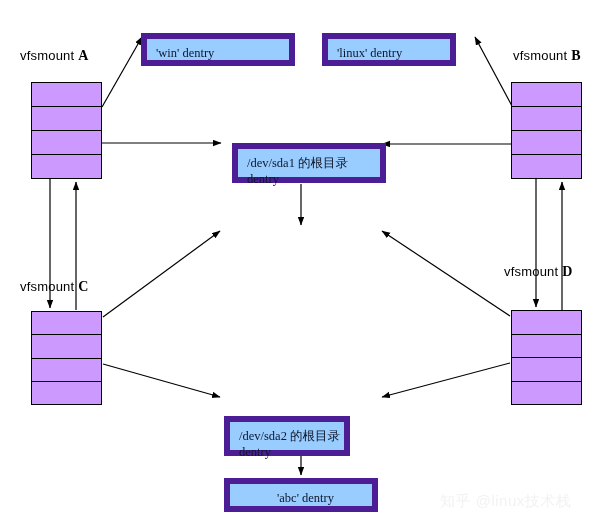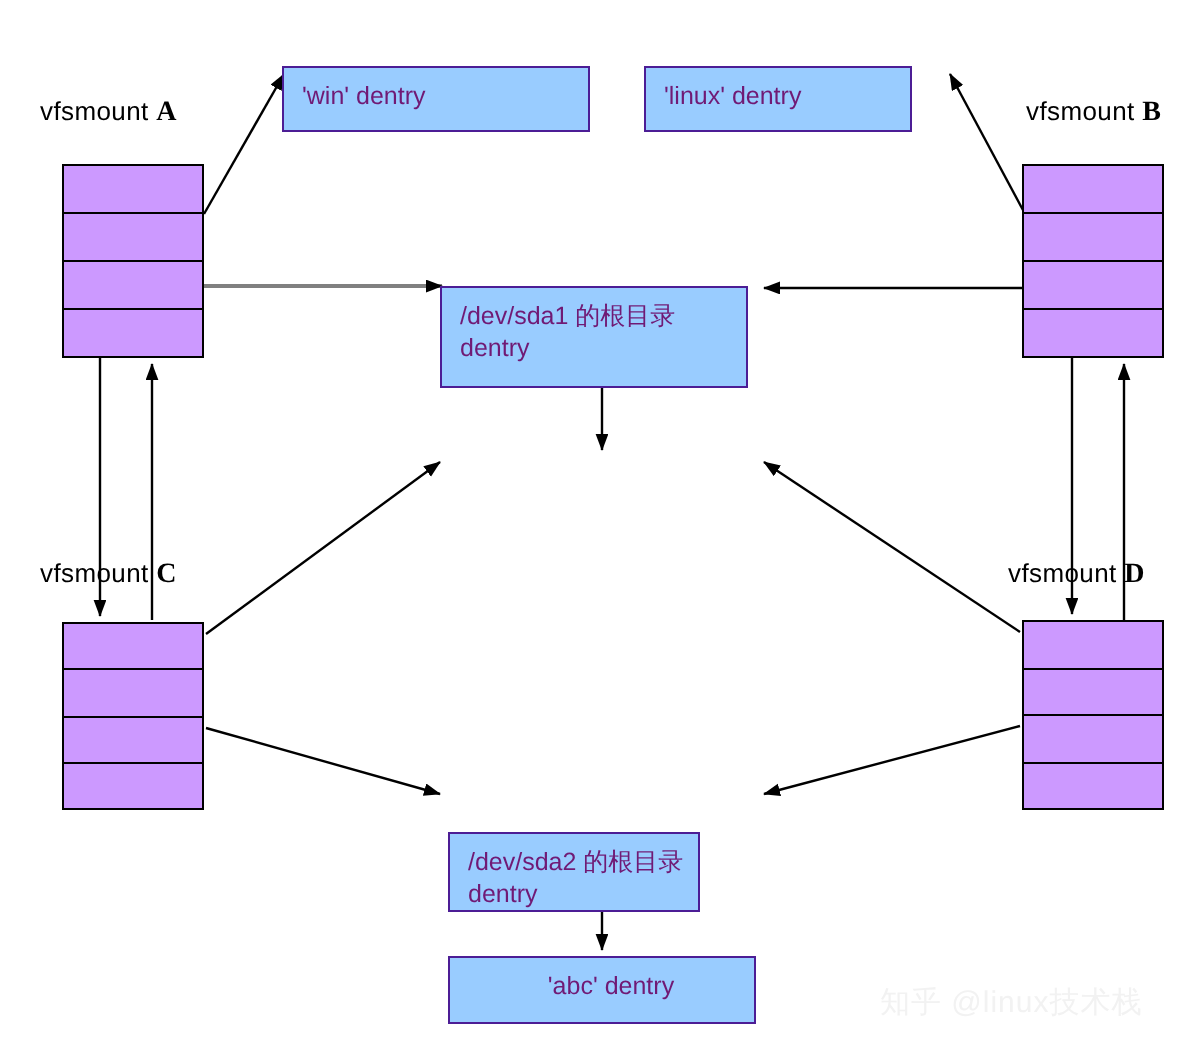--- a/index.html
+++ b/index.html
@@ -56,27 +56,28 @@
   .mount-label .letter {
     font-weight: bold;
     font-family: "Liberation Serif", "DejaVu Serif", serif;
     font-size: 14px;
   }
 
   
   .dentry {
     position: absolute;
     box-sizing: border-box;
-    border: 1px solid #4c1d95;
+    border: 6px solid #4c1d95;
     background: #99ccff;
-    color: #701a75;
+    color: #0f172a;
     font-size: 12.5px;
     line-height: 16px;
     padding: 6px 0 0 9px;
     white-space: pre-line;
+    font-family: Liberation Serif, serif;
   }
 
   
   .watermark {
     position: absolute;
     font-size: 15px;
     color: #f2f2f2;
     white-space: nowrap;
     letter-spacing: 0.5px;
   }
@@ -154,36 +155,36 @@
     <span>vfsmount</span>
     <span class="letter">C</span>
   </div>
   <div class="vfsmount" style="left:31px; top:311px; width:71px; height:94px;">
     <div class="slot"></div>
     <div class="slot"></div>
     <div class="slot"></div>
     <div class="slot"></div>
   </div>
 
-  <div class="mount-label" style="left:504px; top:279px;">
+  <div class="mount-label" style="left:504px; top:264px;">
     <span>vfsmount</span>
     <span class="letter">D</span>
   </div>
   <div class="vfsmount" style="left:511px; top:310px; width:71px; height:95px;">
     <div class="slot"></div>
     <div class="slot"></div>
     <div class="slot"></div>
     <div class="slot"></div>
   </div>
 
   <div class="dentry" style="left:141px; top:33px; width:154px; height:33px;">'win' dentry</div>
 
   <div class="dentry" style="left:322px; top:33px; width:134px; height:33px;">'linux' dentry</div>
 
-  <div class="dentry" style="left:220px; top:143px; width:154px; height:51px;">/dev/sda1 的根目录
+  <div class="dentry" style="left:232px; top:143px; width:154px; height:40px;">/dev/sda1 的根目录
 dentry</div>
 
 
   <div class="dentry" style="left:224px; top:416px; width:126px; height:40px;">/dev/sda2 的根目录
 dentry</div>
 
   <div class="dentry" style="left:224px; top:478px; width:154px; height:34px;text-align:center;">'abc' dentry</div>
 
   <div class="watermark" style="left:440px; top:492px;">知乎 @linux技术栈</div>
 

